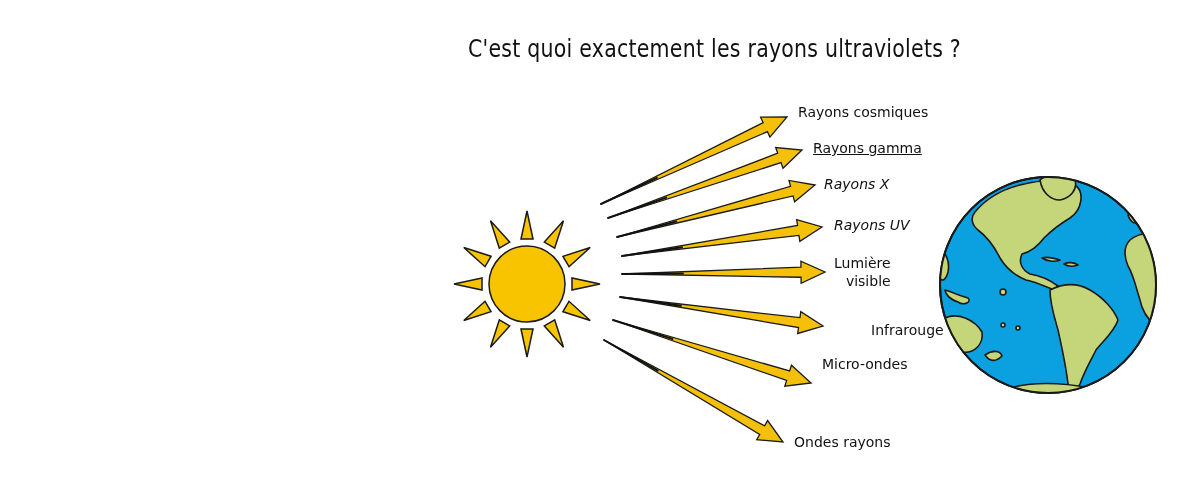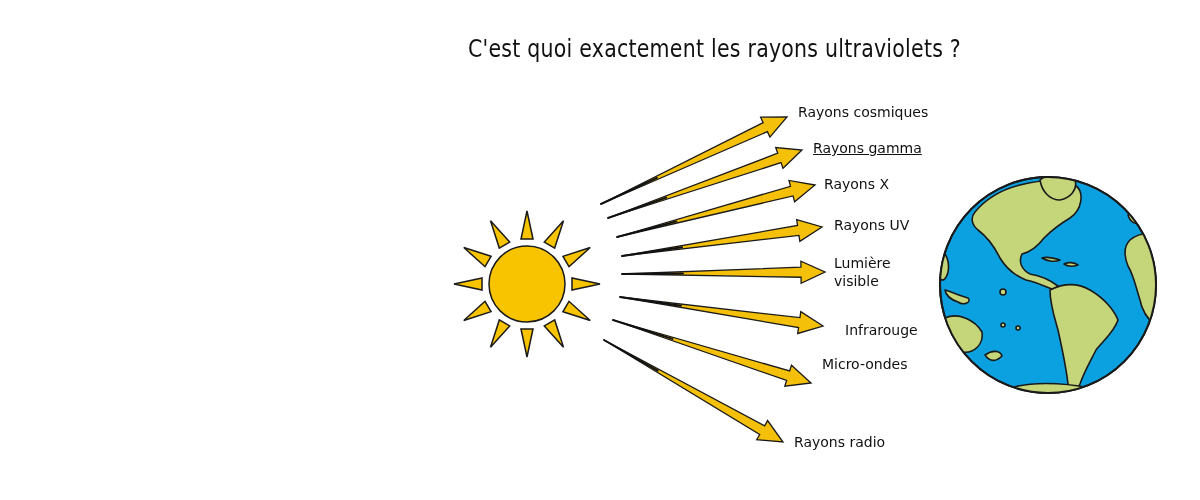--- a/index.html
+++ b/index.html
@@ -97,21 +97,21 @@
       <circle cx="1018" cy="328" r="2"></circle>
 
       <path d="M1010,388 C1030,382 1060,382 1090,388 L1090,400 L1010,400 Z"></path>
     </g>
     <circle cx="1048" cy="285" r="108" fill="none" stroke="#1a1a1a" stroke-width="2"></circle>
   </g>
 </svg>
 
 <div class="label" style="left:798px; top:103px;">Rayons cosmiques</div>
 <div class="label" style="left:813px; top:139px;text-decoration:underline;">Rayons gamma</div>
-<div class="label" style="left:824px; top:175px;">Rayons X</div>
-<div class="label" style="left:834px; top:216px;">Rayons UV</div>
-<div class="label" style="left:834px; top:254px;">
+<div class="label" style="left:824px; top:175px;font-style:italic;">Rayons X</div>
+<div class="label" style="left:834px; top:216px;font-style:italic;">Rayons UV</div>
+<div class="label" style="left:834px; top:254px;text-align:right;">
   <div>Lumière</div>
   <div>visible</div>
 </div>
-<div class="label" style="left:845px; top:321px;">Infrarouge</div>
+<div class="label" style="left:871px; top:321px;">Infrarouge</div>
 <div class="label" style="left:822px; top:355px;">Micro-ondes</div>
-<div class="label" style="left:794px; top:433px;">Rayons radio</div>
+<div class="label" style="left:794px; top:433px;">Ondes rayons</div>
 
 </body></html>

